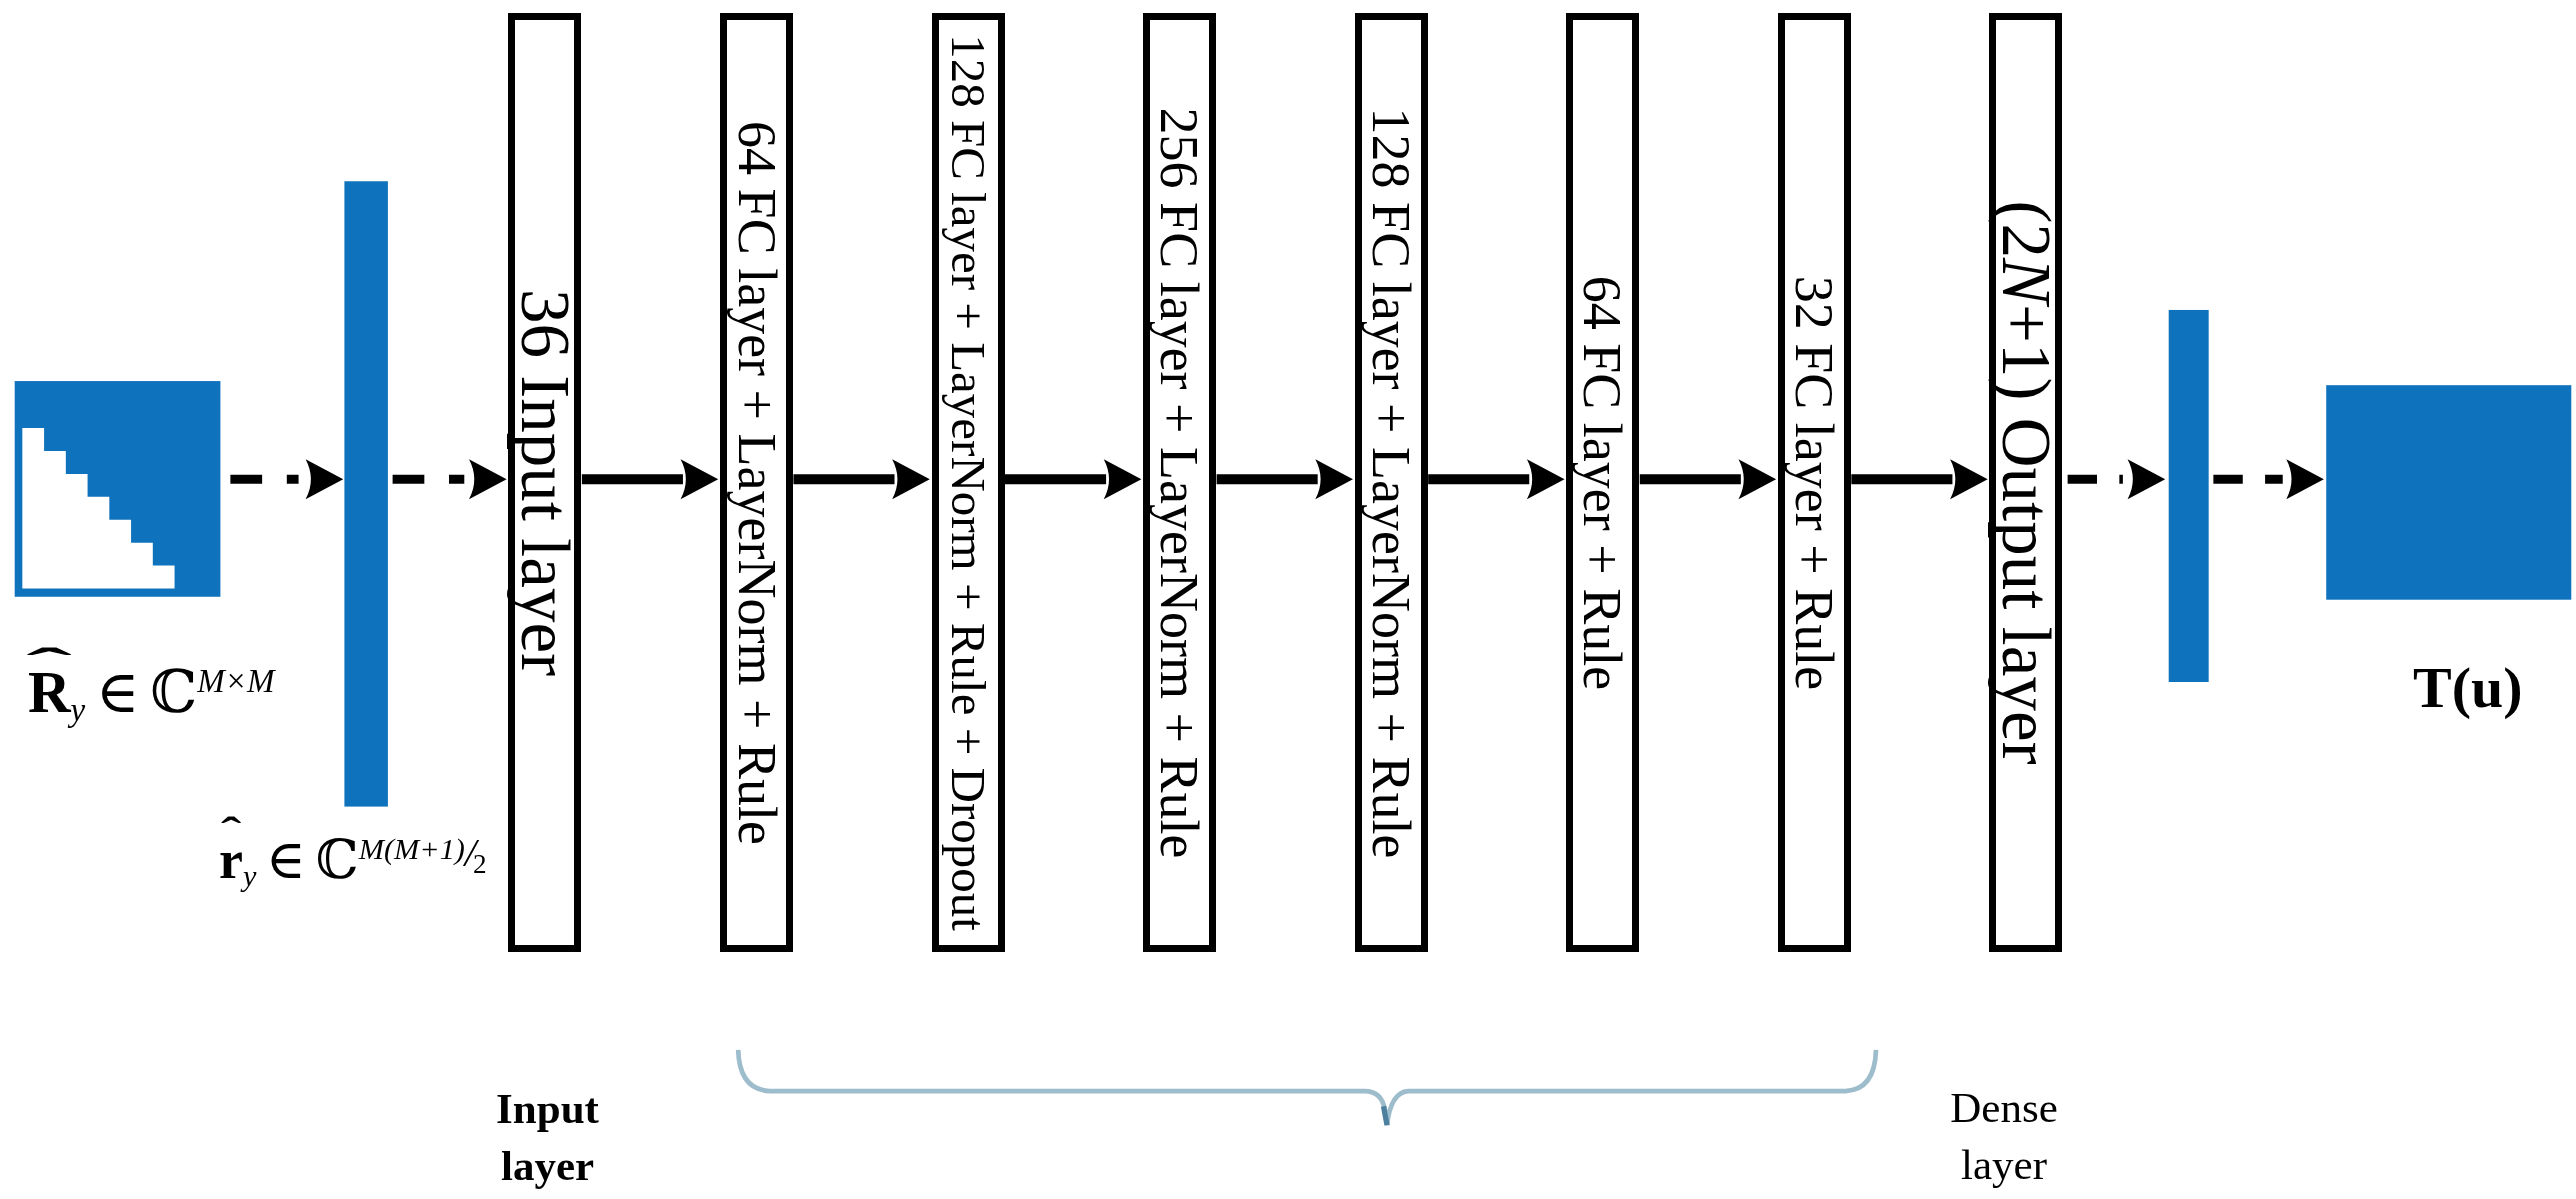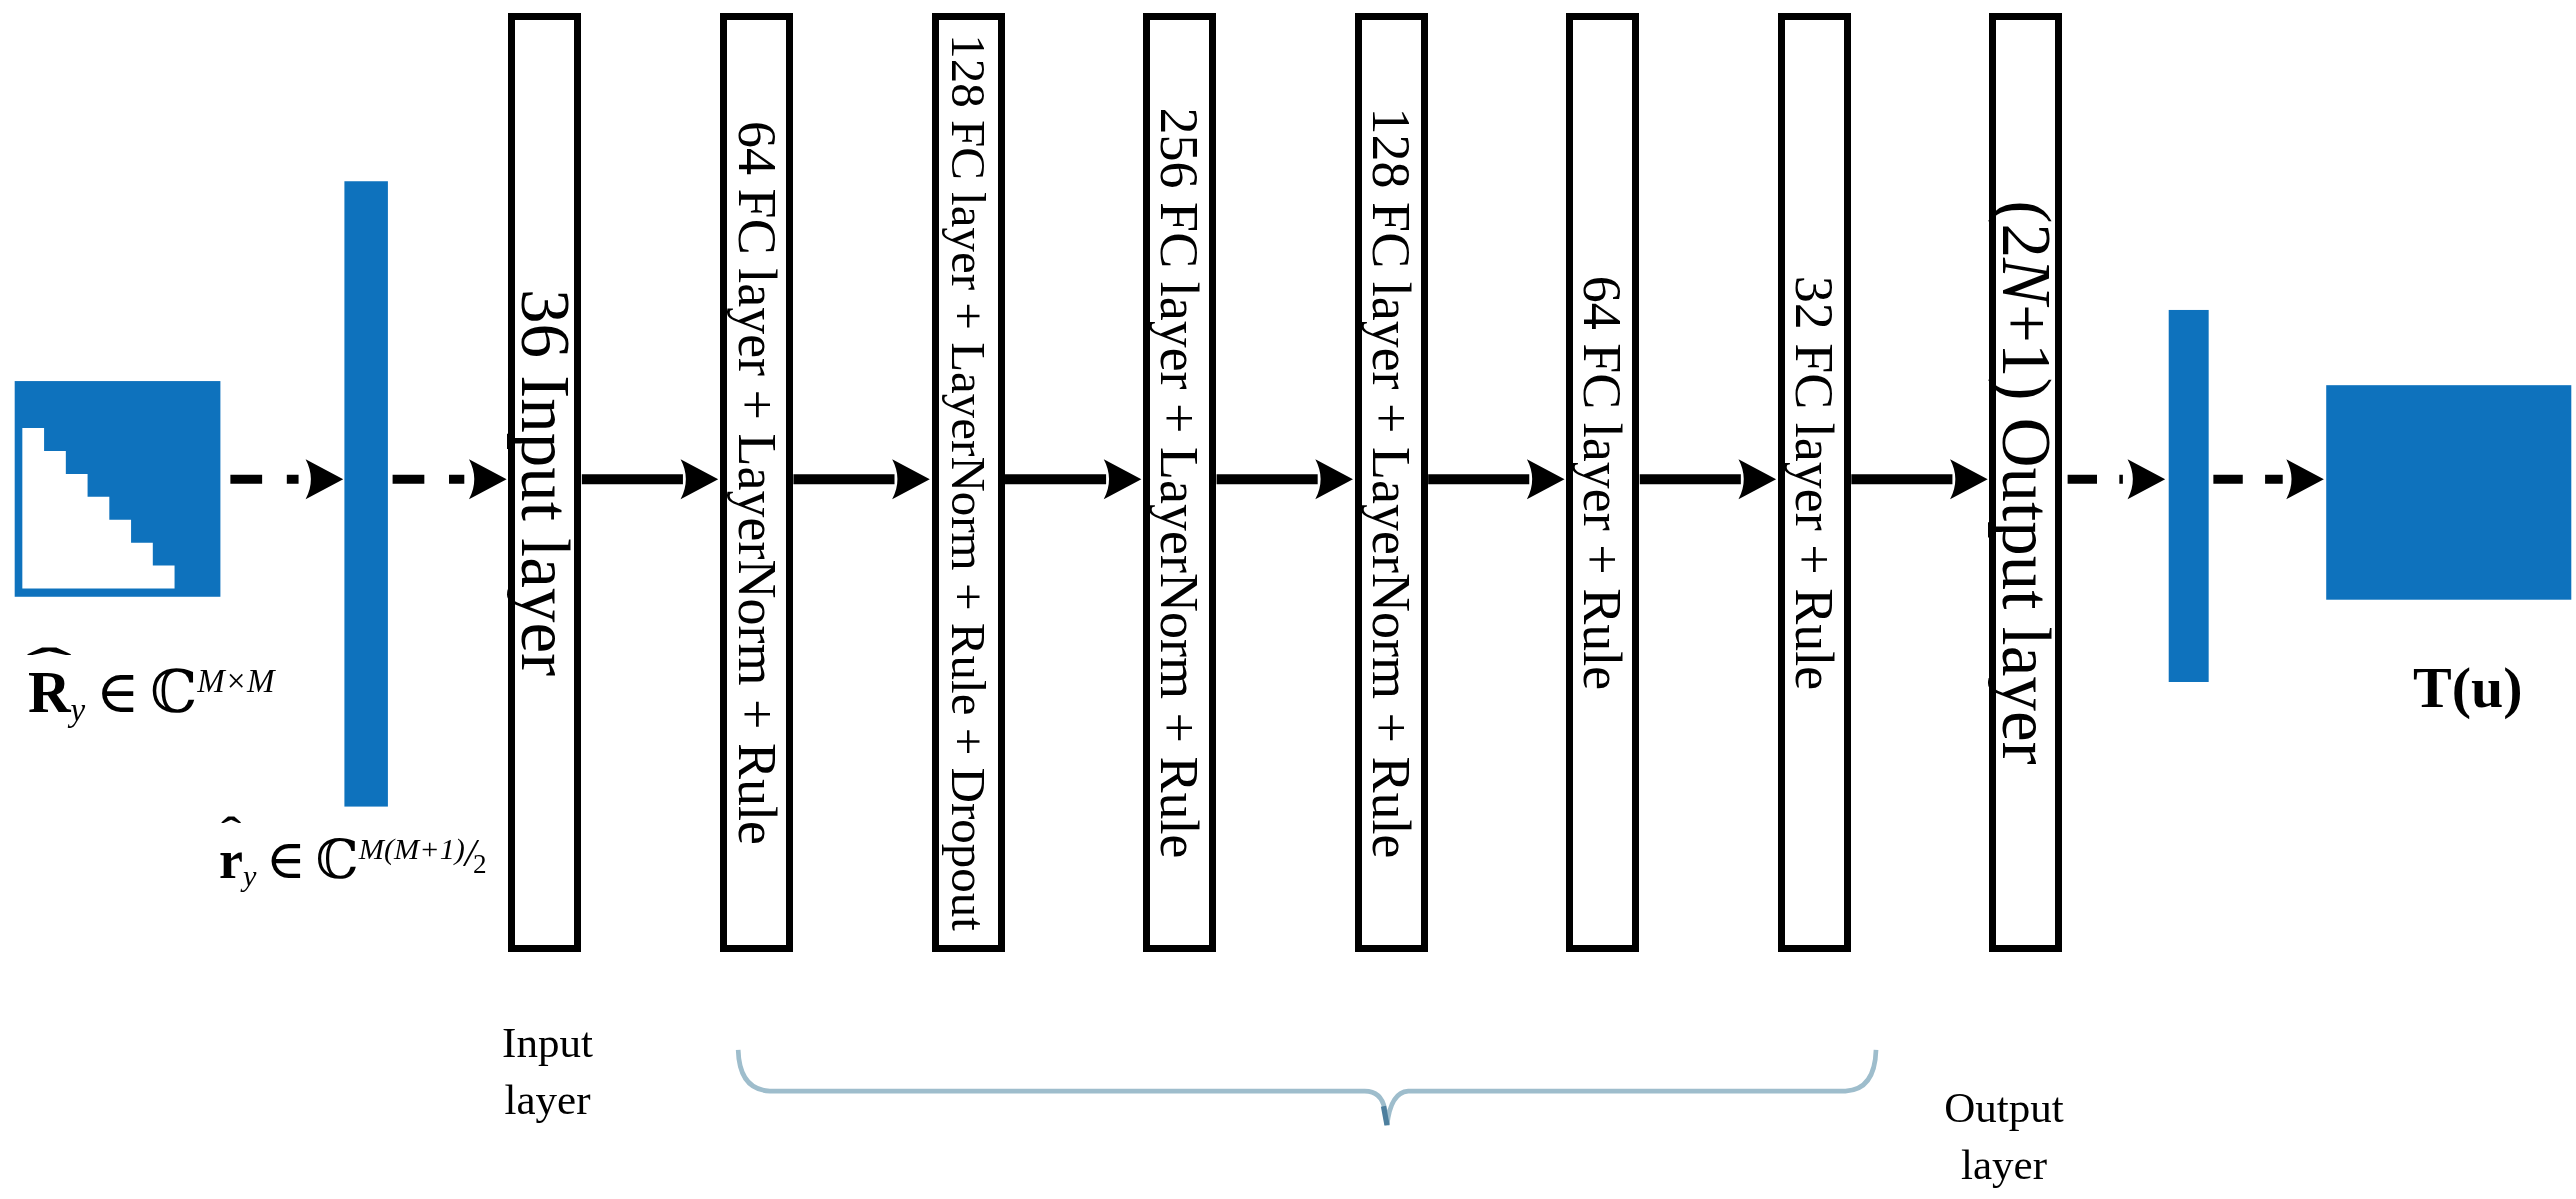--- a/index.html
+++ b/index.html
@@ -139,25 +139,25 @@
     <span class="sym hatwrap"><span>R</span><span class="hat">ˆ</span></span><span class="subY">y</span><span class="inEl">∈</span><span>ℂ</span><span class="supTxt it">M×M</span>
   </div>
 
   <div class="formula" style="left:219px;top:822px;font-size:54px;">
     <span class="sym hatwrap"><span>r</span><span class="hat narrow">ˆ</span></span><span class="subY">y</span><span class="inEl">∈</span><span>ℂ</span><span class="supTxt"><span class="it">M(M+1)</span><span class="sl">/</span><span class="den">2</span></span>
   </div>
 
 
   <div class="formula sym" style="left:2413px;top:654px;font-size:58px;">T(u)</div>
 
-  <div class="caption" style="left:455px;top:1015px;width:185px;">
+  <div class="caption" style="left:455px;top:1081px;width:185px;font-weight:bold;">
     <div>Input</div>
     <div>layer</div>
   </div>
 
 
   <div class="caption" style="left:1910px;top:1080px;width:188px;">
-    <div>Output</div>
+    <div>Dense</div>
     <div>layer</div>
   </div>
 
 </div>
 
 
 </body></html>

